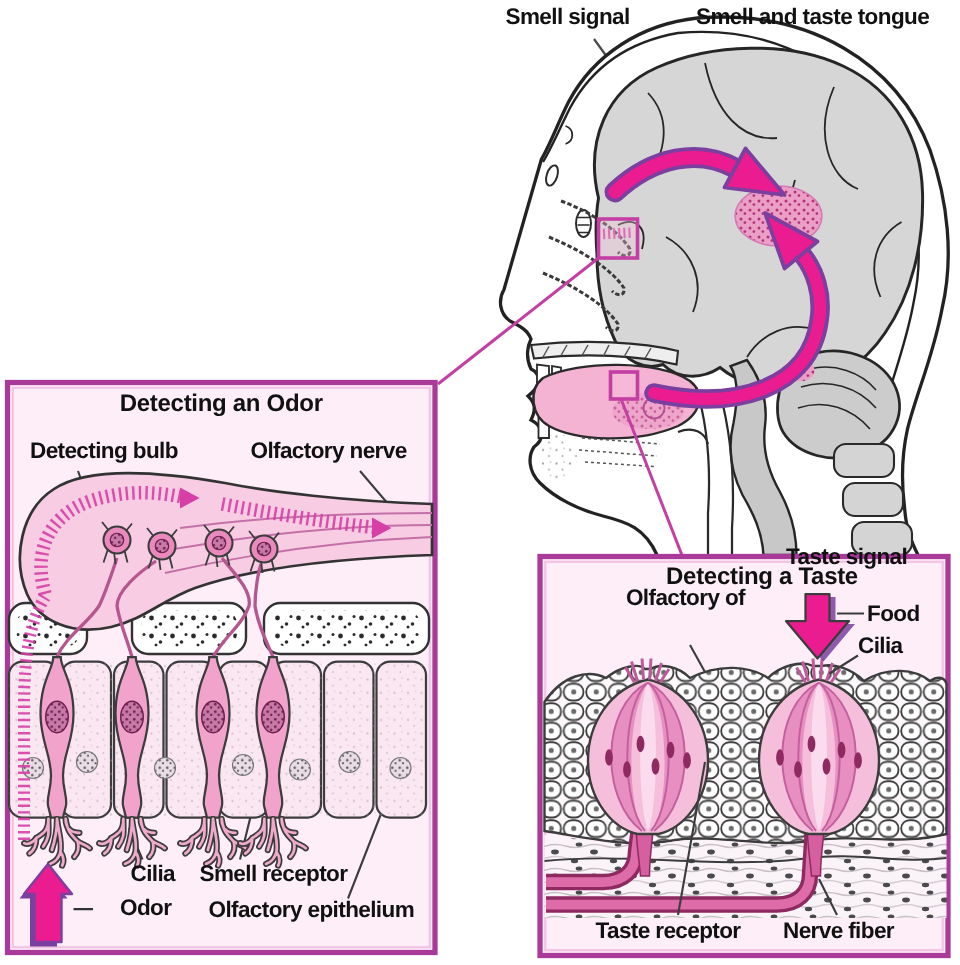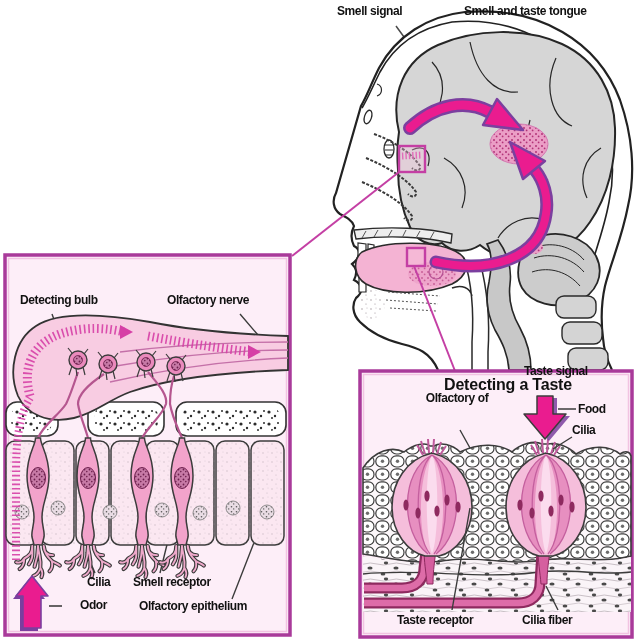--- a/index.html
+++ b/index.html
@@ -1,19 +1,19 @@
 <!DOCTYPE html>
 <html><head>
 <meta charset="utf-8">
 <style>
   html,body{margin:0;padding:0;background:#fff;}
   .canvas{position:relative;width:640px;height:643px;background:#ffffff;overflow:hidden;
           font-family:"Liberation Sans",sans-serif;}
   .art{position:absolute;left:0;top:0;}
-  .lbl{position:absolute;font-size:12px;font-weight:700;color:#111;white-space:nowrap;
+  .lbl{position:absolute;font-size:15px;font-weight:700;color:#111;white-space:nowrap;
        letter-spacing:-0.4px;line-height:17px;}
   .title{font-size:16px;text-align:center;letter-spacing:-0.2px;}
   .ctr{text-align:center;}
 </style>
 </head>
 <body>
 
 <div class="canvas">
 
 <svg class="art" width="640" height="643" viewBox="0 0 640 643">
@@ -250,27 +250,28 @@
     </g>
 
     <path d="M460,430 L470,448 M558,409 L576,409 M572,437 L553,449 M452,610 L470,508 M558,610 L546,586" stroke="#3c3c3c" stroke-width="1.4" fill="none"></path>
   </g>
 </svg>
 
 <div class="lbl" style="left:337px;top:3px;">Smell signal</div>
 <div class="lbl" style="left:464px;top:3px;">Smell and taste tongue</div>
 <div class="lbl" style="left:524px;top:339px;margin-top:24px;">Taste signal</div>
 
+<div class="lbl title" style="left:5px;top:261px;width:285px;">Detecting an Odor</div>
 <div class="lbl" style="left:20px;top:292px;">Detecting bulb</div>
 <div class="lbl" style="left:167px;top:292px;">Olfactory nerve</div>
 <div class="lbl" style="left:87px;top:574px;">Cilia</div>
 <div class="lbl" style="left:133px;top:574px;">Smell receptor</div>
 <div class="lbl" style="left:139px;top:598px;">Olfactory epithelium</div>
 <div class="lbl" style="left:80px;top:597px;">Odor</div>
 
 <div class="lbl title" style="left:360px;top:376px;width:272px;padding-left:12px;">Detecting a Taste</div>
 <div class="lbl ctr" style="left:392px;top:390px;width:130px;">Olfactory of</div>
 <div class="lbl" style="left:578px;top:401px;">Food</div>
 <div class="lbl" style="left:572px;top:422px;">Cilia</div>
 <div class="lbl" style="left:397px;top:612px;">Taste receptor</div>
-<div class="lbl" style="left:522px;top:612px;">Cilia fiber</div>
+<div class="lbl" style="left:522px;top:612px;">Nerve fiber</div>
 
 </div>
 
 </body></html>

